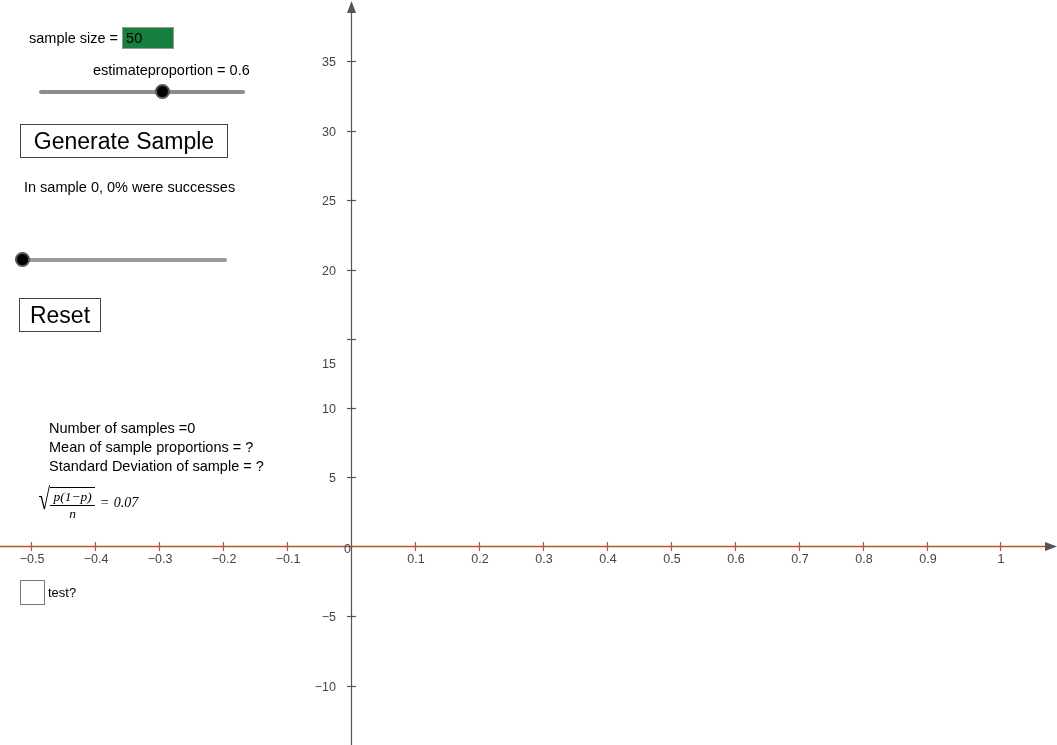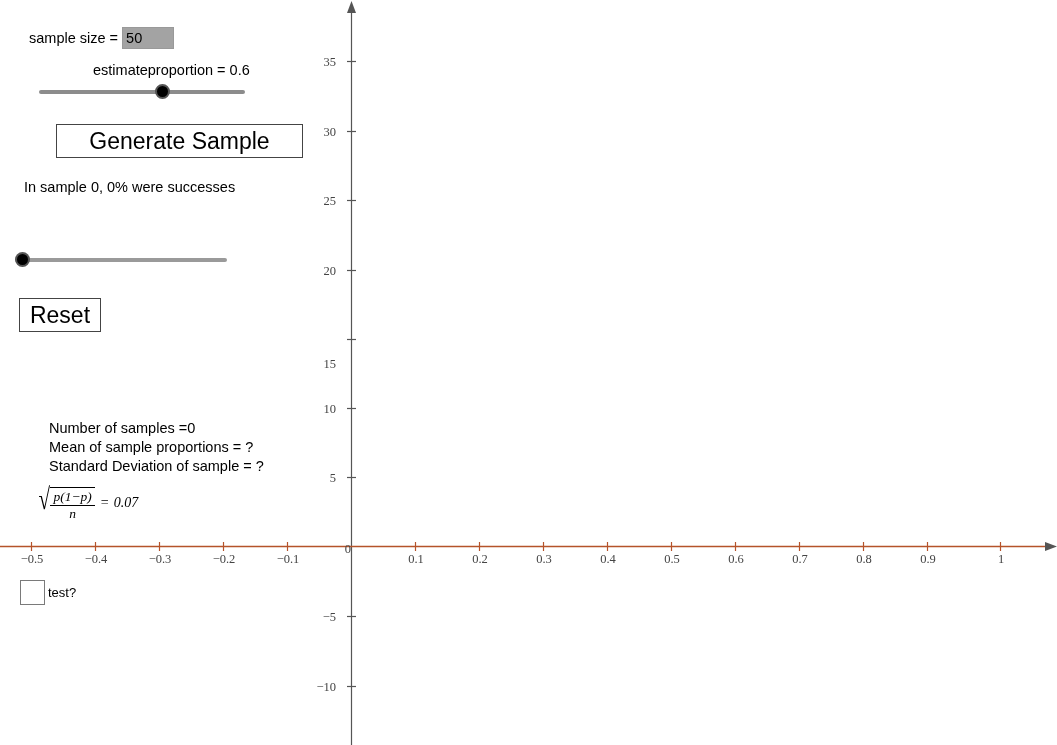--- a/index.html
+++ b/index.html
@@ -32,21 +32,21 @@
     display: flex;
     align-items: center;
     font-size: 14.5px;
   }
   .row-sample-size .lbl { margin-right: 4px; }
   .ss-input {
     width: 52px;
     height: 22px;
     box-sizing: border-box;
     border: 1px solid #999999;
-    background: #a3a3a3;
+    background: #15803d;
     font-family: "Liberation Sans", sans-serif;
     font-size: 14.5px;
     padding: 9px 3px;
     color: #000000;
     outline: none;
   }
 
   .slider-label-1 {
     position: absolute;
     left: 93px;
@@ -92,25 +92,24 @@
     background: #ffffff;
     border: 1px solid #444444;
     font-family: "Liberation Sans", sans-serif;
     color: #000000;
     line-height: 1;
     cursor: pointer;
   }
   #btn-generate {
     left: 20px;
     top: 124px;
-    width: 247px;
+    width: 208px;
     height: 34px;
     font-size: 23px;
     text-align: center;
-    margin-left: 36px;
   }
   #btn-reset {
     left: 19px;
     top: 298px;
     width: 82px;
     height: 34px;
     font-size: 23px;
     text-align: center;
   }
 
@@ -191,21 +190,21 @@
   #graph {
     position: absolute;
     left: 0;
     top: 0;
     width: 1057px;
     height: 745px;
     pointer-events: none;
   }
   .axis-label {
     position: absolute;
-    font-family: Liberation Serif, serif;
+    font-family: Liberation Sans, sans-serif;
     font-size: 12.5px;
     color: #444444;
     text-align: center;
     white-space: nowrap;
   }
   .ylabel { text-align: right; }
 </style>
 </head>
 <body>
 

